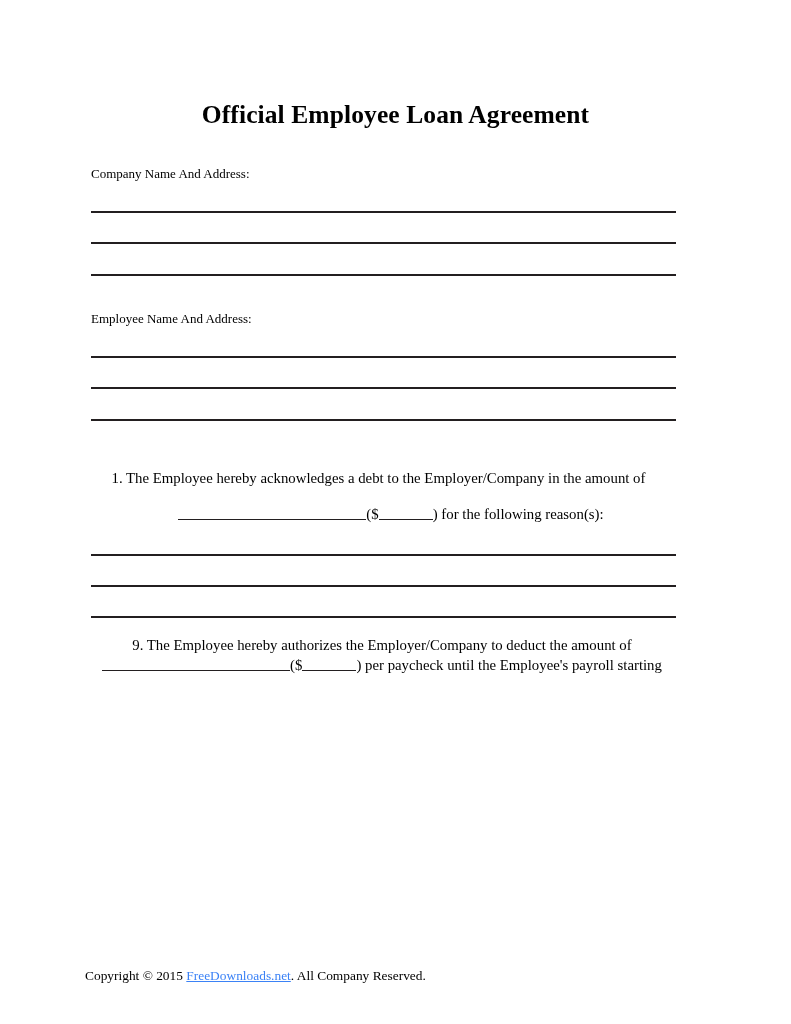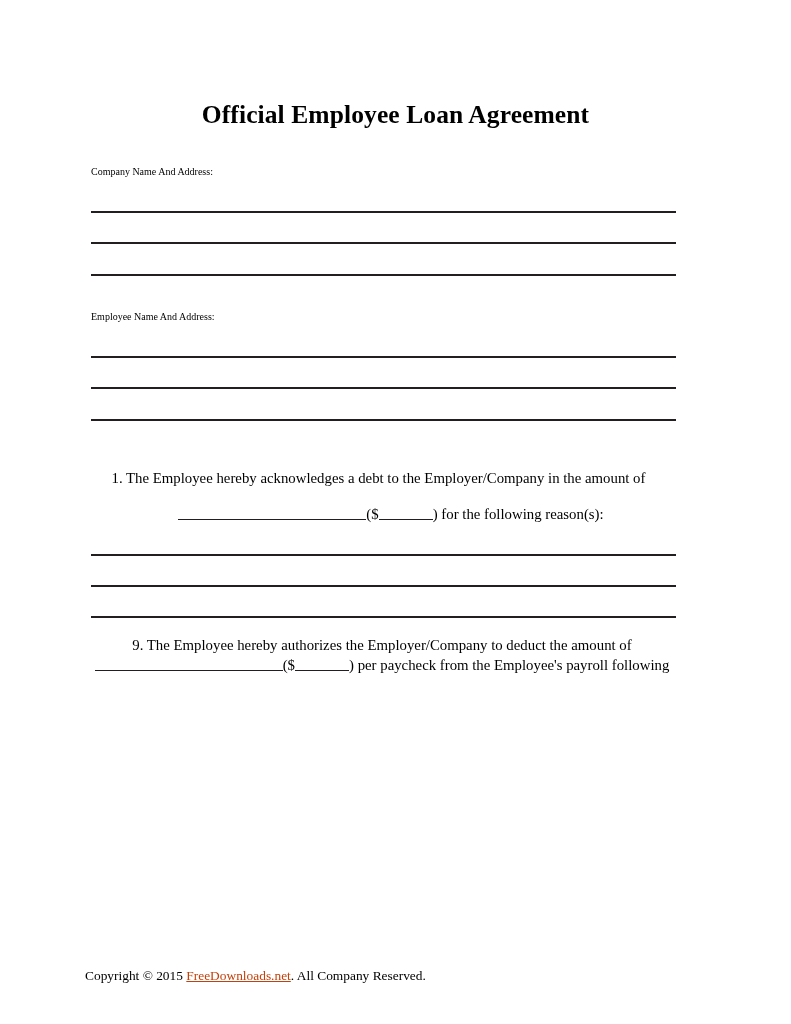--- a/index.html
+++ b/index.html
@@ -33,21 +33,21 @@
     text-align: center;
     font-size: 25.5px;
     font-weight: bold;
     letter-spacing: 0.1px;
     line-height: 1.15;
   }
 
   .field-label {
     position: absolute;
     left: 91px;
-    font-size: 10px;
+    font-size: 13px;
     line-height: 1.2;
     white-space: nowrap;
   }
   .label-company { top: 158px; }
   .label-employee { top: 303px; }
 
   .rule {
     position: absolute;
     left: 91px;
     width: 585px;
@@ -138,22 +138,22 @@
     <span class="blank-long" style="border-bottom-color: rgb(35, 31, 32);"></span><span>($</span><span class="blank-money" style="border-bottom-color: rgb(35, 31, 32);"></span><span>) for the following reason(s):</span>
   </div>
 
   <div class="rule" style="top: 546px; background: rgb(35, 31, 32);"></div>
   <div class="rule" style="top: 577px; background: rgb(35, 31, 32);"></div>
   <div class="rule" style="top: 608px; background: rgb(35, 31, 32);"></div>
 
   <div class="clause clause-2">
     <div>9. The Employee hereby authorizes the Employer/Company to deduct the amount of</div>
     <div>
-      <span class="blank-long" style="border-bottom-color: rgb(35, 31, 32);"></span><span>($</span><span class="blank-money" style="border-bottom-color: rgb(35, 31, 32);"></span><span>) per paycheck from the Employee's payroll following</span>
+      <span class="blank-long" style="border-bottom-color: rgb(35, 31, 32);"></span><span>($</span><span class="blank-money" style="border-bottom-color: rgb(35, 31, 32);"></span><span>) per paycheck until the Employee's payroll starting</span>
     </div>
   </div>
 
 
   <div class="footer">
-    <span>Copyright © 2015 </span><span class="footer-link" style="color: #c2410c;">FreeDownloads.net</span><span>. All Company Reserved.</span>
+    <span>Copyright © 2015 </span><span class="footer-link" style="color: #3b82f6;">FreeDownloads.net</span><span>. All Company Reserved.</span>
   </div>
 
 </div>
 
 </body></html>

